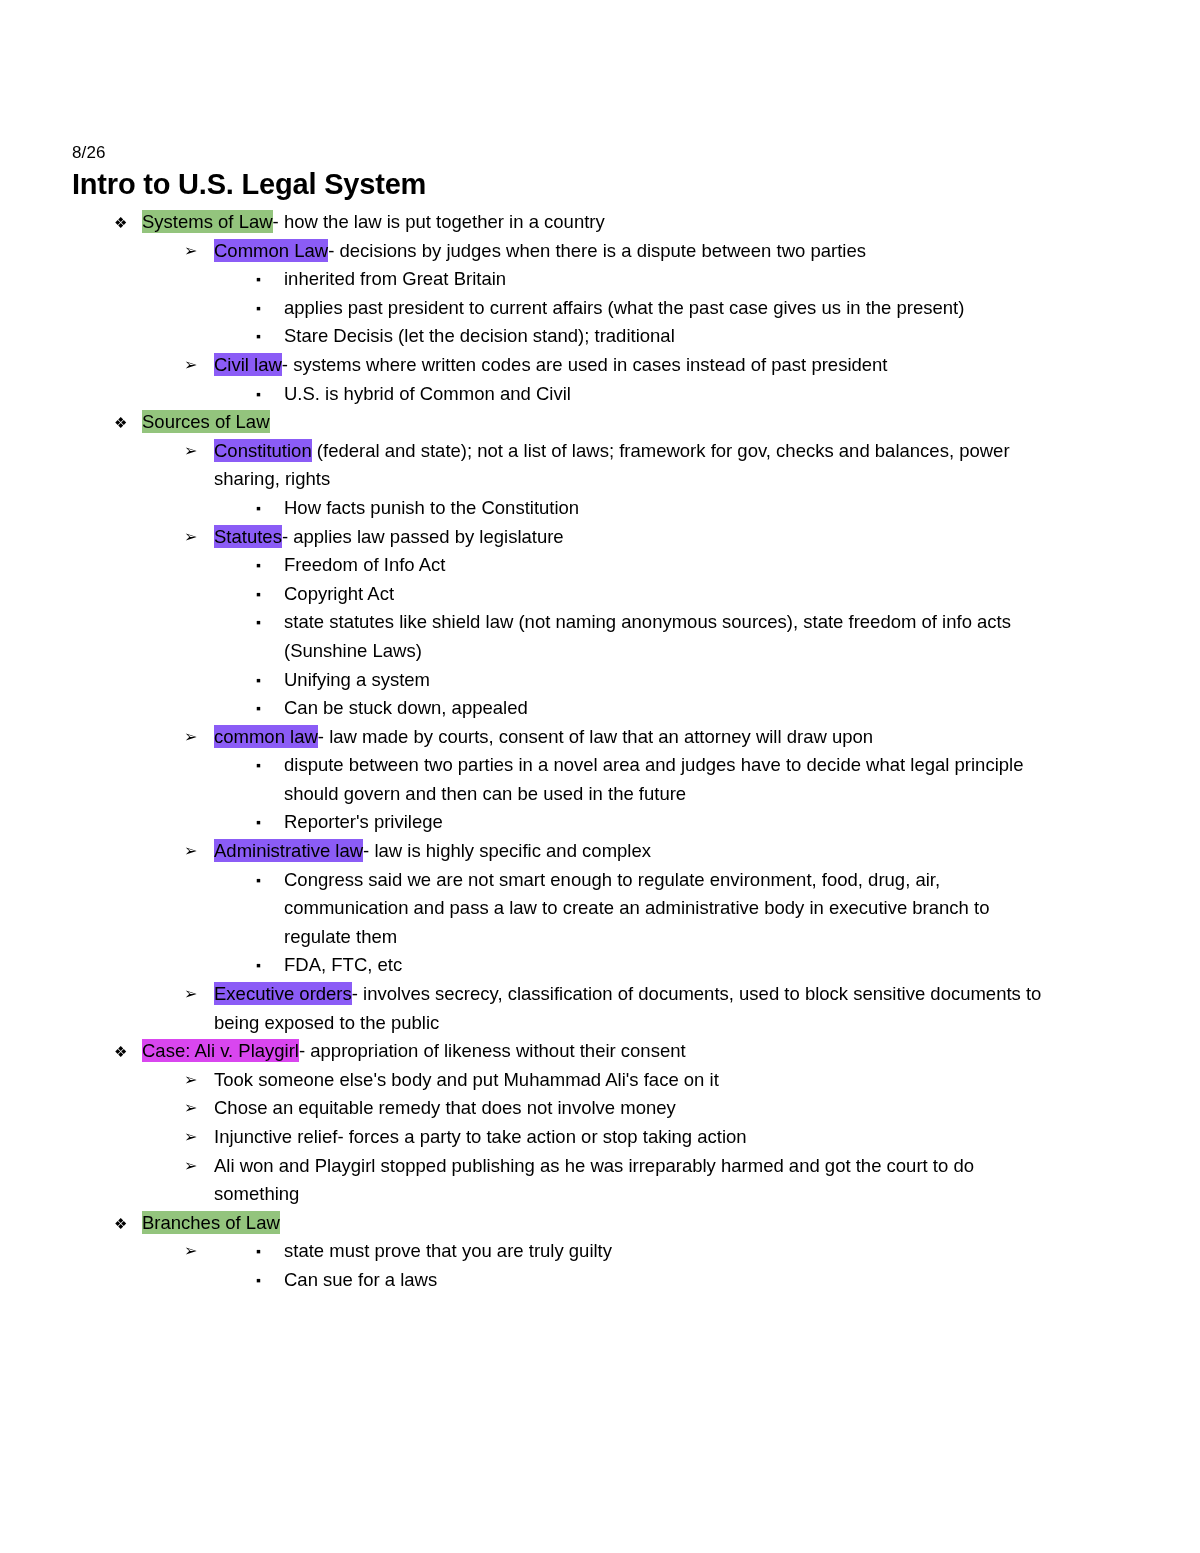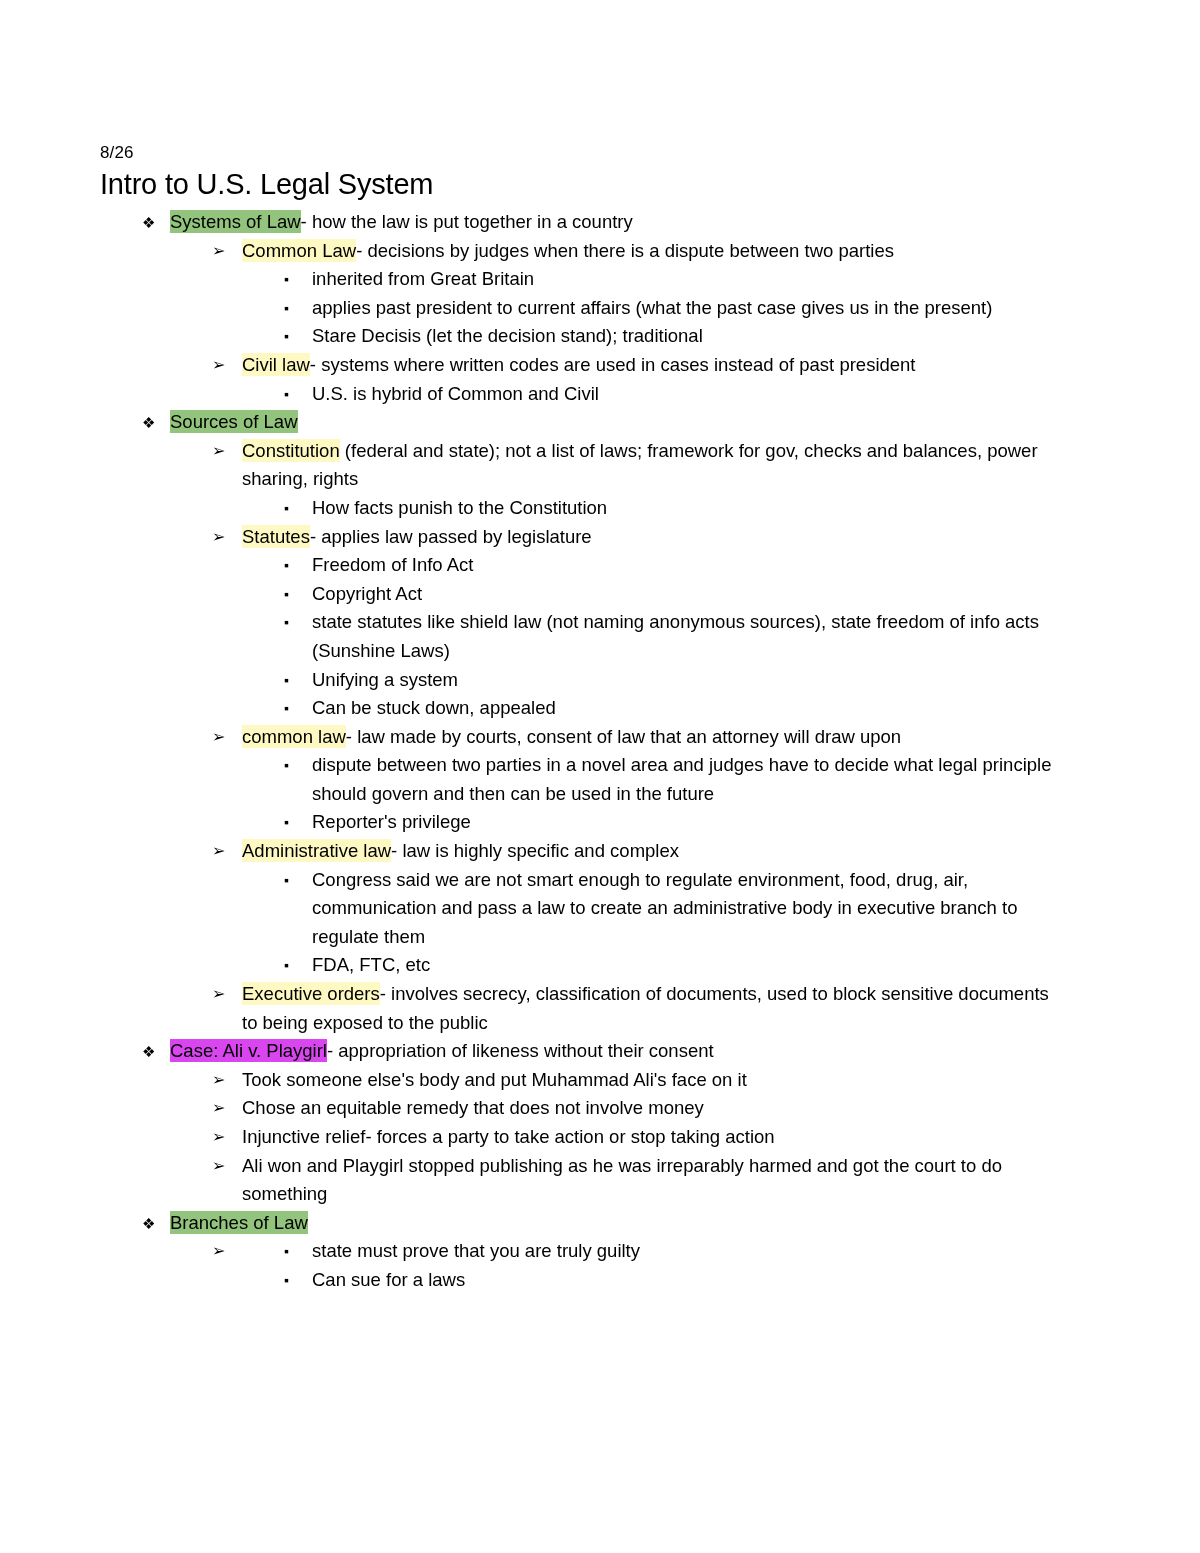--- a/index.html
+++ b/index.html
@@ -13,36 +13,36 @@
     height: 1553px;
     font-family: "Liberation Sans", "DejaVu Sans", sans-serif;
     color: #000000;
     -webkit-font-smoothing: antialiased;
   }
   .page {
     position: relative;
     width: 1200px;
     height: 1553px;
     box-sizing: border-box;
-    padding: 142px 140px 0 100px;
+    padding: 142px 140px 0 72px;
     background: #ffffff;
   }
 
   
   .date-line {
     font-size: 17px;
     line-height: 22px;
     letter-spacing: 0.1px;
     color: #000;
     margin: 0 0 2px 0;
   }
   .doc-title {
     font-size: 29px;
     line-height: 36px;
-    font-weight: normal;
+    font-weight: bold;
     letter-spacing: -0.2px;
     margin: 0 0 6px 0;
     color: #000;
   }
 
   
   .outline {
     font-size: 18.5px;
     line-height: 28.6px;
   }
@@ -89,21 +89,21 @@
   .lvl3 > .row > .bullet {
     left: 184px;
     top: 0px;
     font-size: 14px;
     line-height: 28.6px;
   }
 
   
   .hl { padding: 1px 0 1px 0; }
   .hl-green  { background-color: #93c47d; }
-  .hl-pink   { background-color: #fef9c3; }
+  .hl-pink   { background-color: #8b5cf6; }
   .hl-blue   { background-color: #d946ef; }
 </style>
 </head>
 <body>
 
 <div class="page">
 
   <div class="date-line">8/26</div>
 
   <h1 class="doc-title">Intro to U.S. Legal System</h1>

